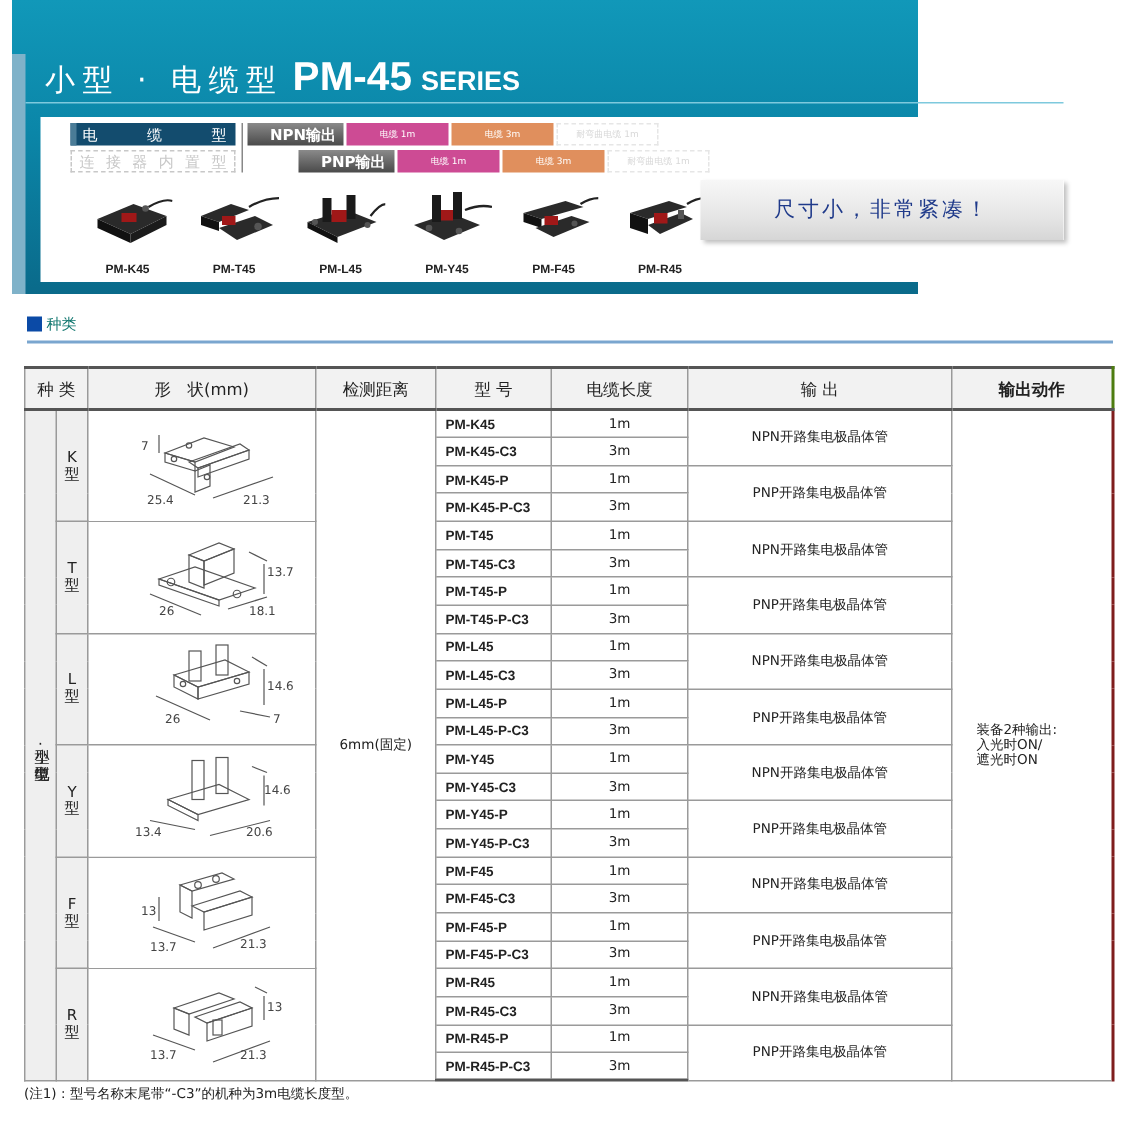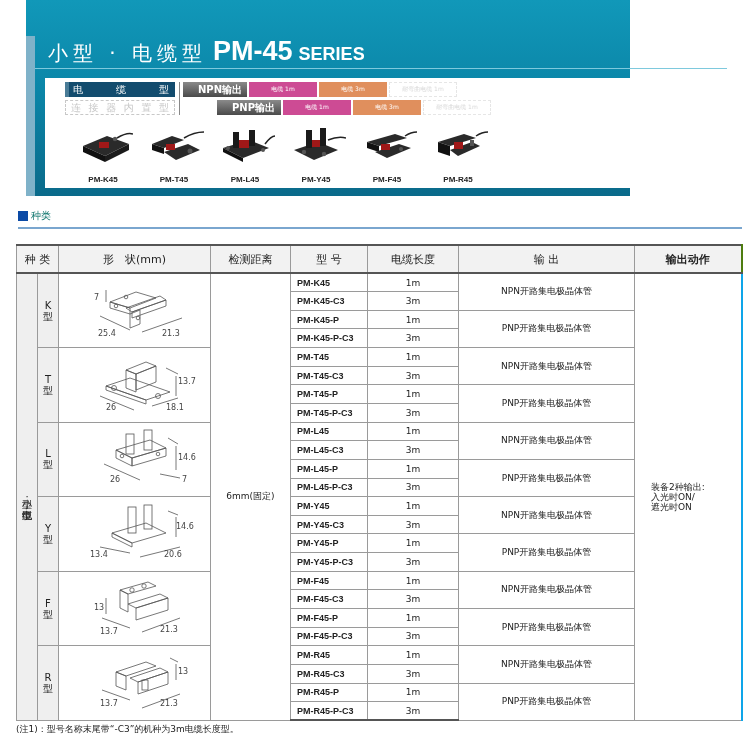--- a/index.html
+++ b/index.html
@@ -1,21 +1,21 @@
 <!DOCTYPE html>
 <html><head>
 <meta charset="utf-8">
 <style>
   * { box-sizing: border-box; margin: 0; padding: 0; }
   html, body { width: 750px; height: 750px; background: #ffffff; overflow: hidden; }
   body { font-family: "DejaVu Sans", "Liberation Sans", sans-serif; position: relative; color: #222; }
 
   
   .banner {
-    position: absolute; left: 26px; top: 0; width: 604px; height: 196px;
+    position: absolute; left: 8px; top: 0; width: 604px; height: 196px;
     background: linear-gradient(180deg, #1198b9 0%, #0b86a8 45%, #0a6a8a 100%);
   }
   .banner-leftstrip {
     position: absolute; left: 0; top: 36px; width: 9px; height: 160px;
     background: #7fb2c9;
   }
   .banner-title {
     position: absolute; left: 22px; top: 36px; height: 30px;
     color: #ffffff; white-space: nowrap; display: flex; align-items: baseline;
   }
@@ -75,21 +75,21 @@
   .spec tbody tr:last-child td { border-bottom: 2px solid #555; }
   .spec .cat-main { background: #efefef; font-size: 10px; line-height: 11px; writing-mode: vertical-rl; text-orientation: upright; letter-spacing: 0; }
   .spec .cat-sub { background: #efefef; font-size: 10px; line-height: 11px; }
   .spec .cat-sub span { display: block; }
   .spec .shape { background: #fff; position: relative; }
   .spec .model { text-align: left; padding-left: 6px; font-weight: bold; font-family: "Liberation Sans", sans-serif; font-size: 9px; }
   .spec .len { font-size: 9px; }
   .spec .out { font-size: 9px; margin-top: 40px; }
   .spec .action { font-size: 9px; text-align: left; padding-left: 16px; line-height: 10px; }
   .spec .dist { font-size: 9px; }
-  .spec td.last-col { border-right: 2px solid #0ea5e9; margin-left: 16px; }
+  .spec td.last-col { border-right: 2px solid #7f1d1d; margin-left: 16px; }
   .spec th.last-col { border-right: 2px solid #4d7c0f; font-weight: bold; }
 
   .dim-svg { display: block; margin: 0 auto; }
 
   .note { position: absolute; left: 16px; top: 723px; font-size: 9px; color: #222; }
 </style>
 </head>
 <body>
 
 <div class="banner">
@@ -201,20 +201,21 @@
           <polygon points="6,16 18,20 18,30 6,26" fill="#111"></polygon>
           <polygon points="18,24 40,16 48,20 26,30" fill="#2a2a2a"></polygon>
           <rect x="22" y="16" width="9" height="7" fill="#a01818"></rect>
           <rect x="38" y="14" width="4" height="6" fill="#555"></rect>
           <path d="M44,10 Q50,6 56,6" stroke="#222" stroke-width="1.5" fill="none"></path>
         </svg>
         <div class="product-label">PM-R45</div>
       </div>
     </div>
 
+    <div class="slogan">尺寸小，非常紧凑！</div>
   </div>
 </div>
 
 <div class="section-head">
   <div class="section-square"></div>
   <span class="section-title">种类</span>
 </div>
 <div class="section-rule"></div>
 
 <table class="spec">

